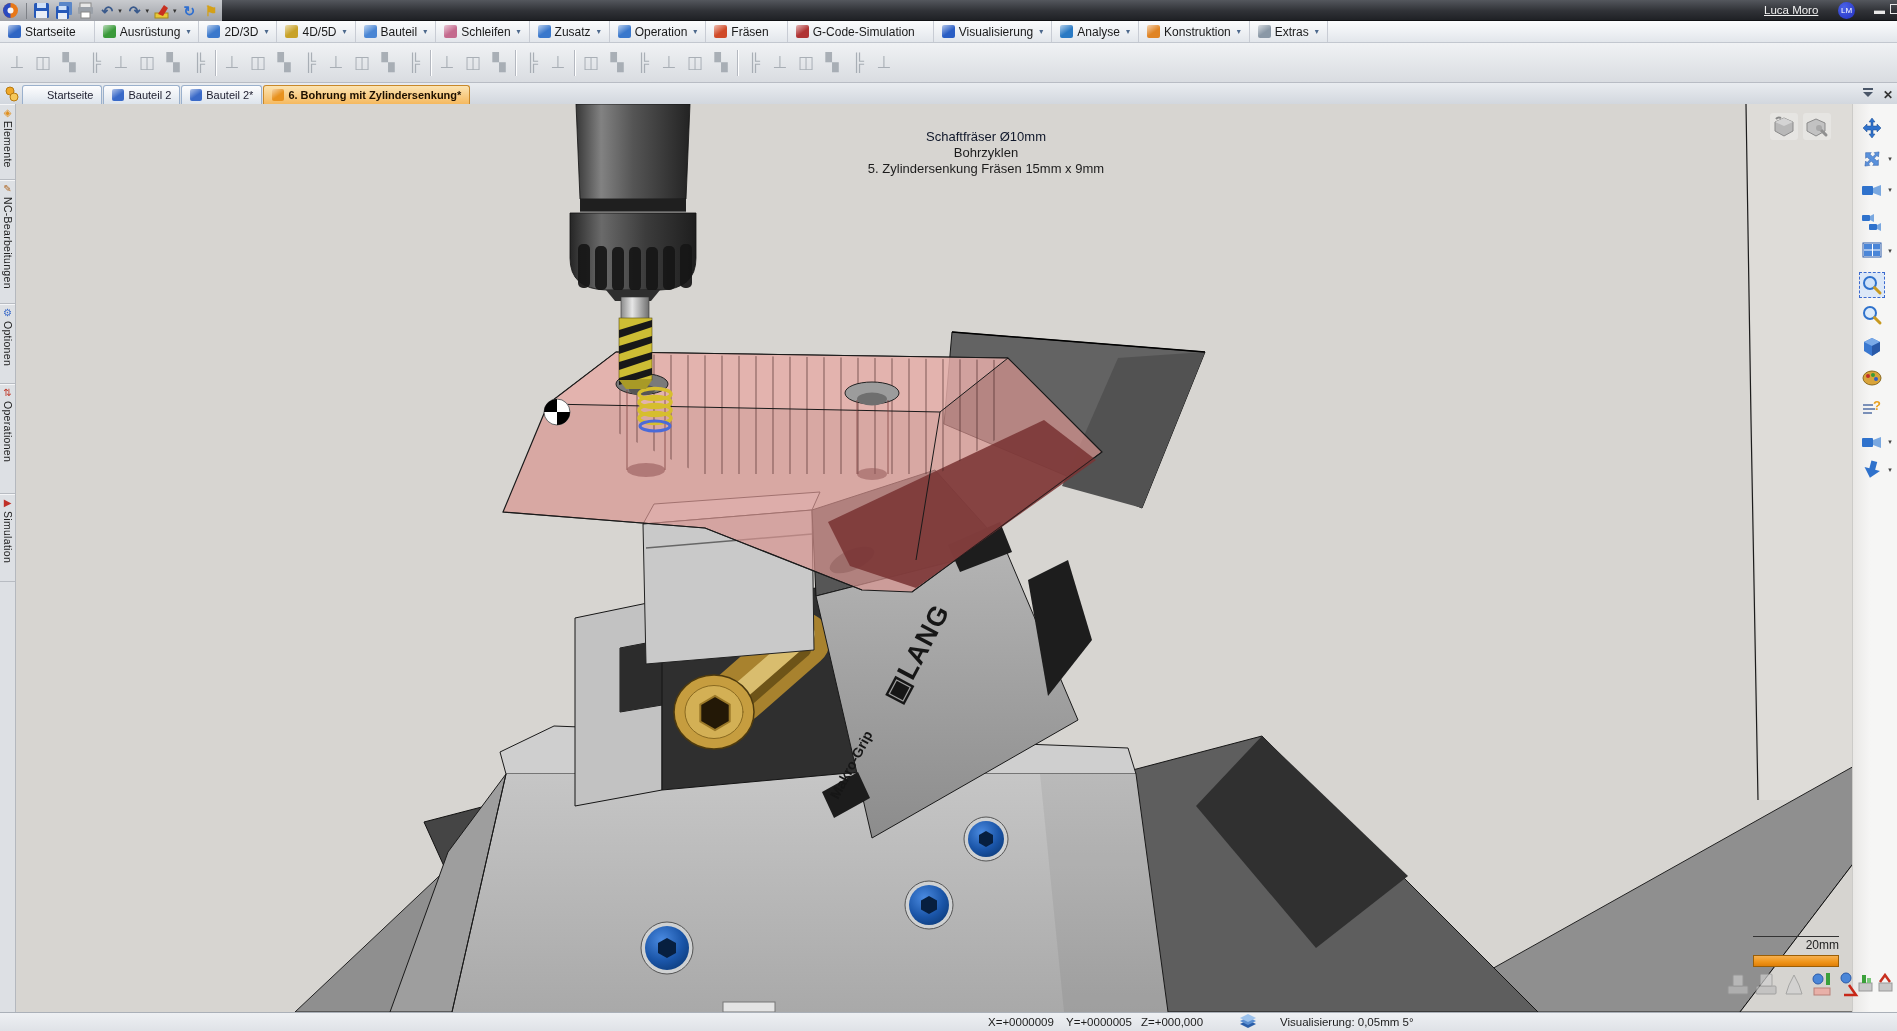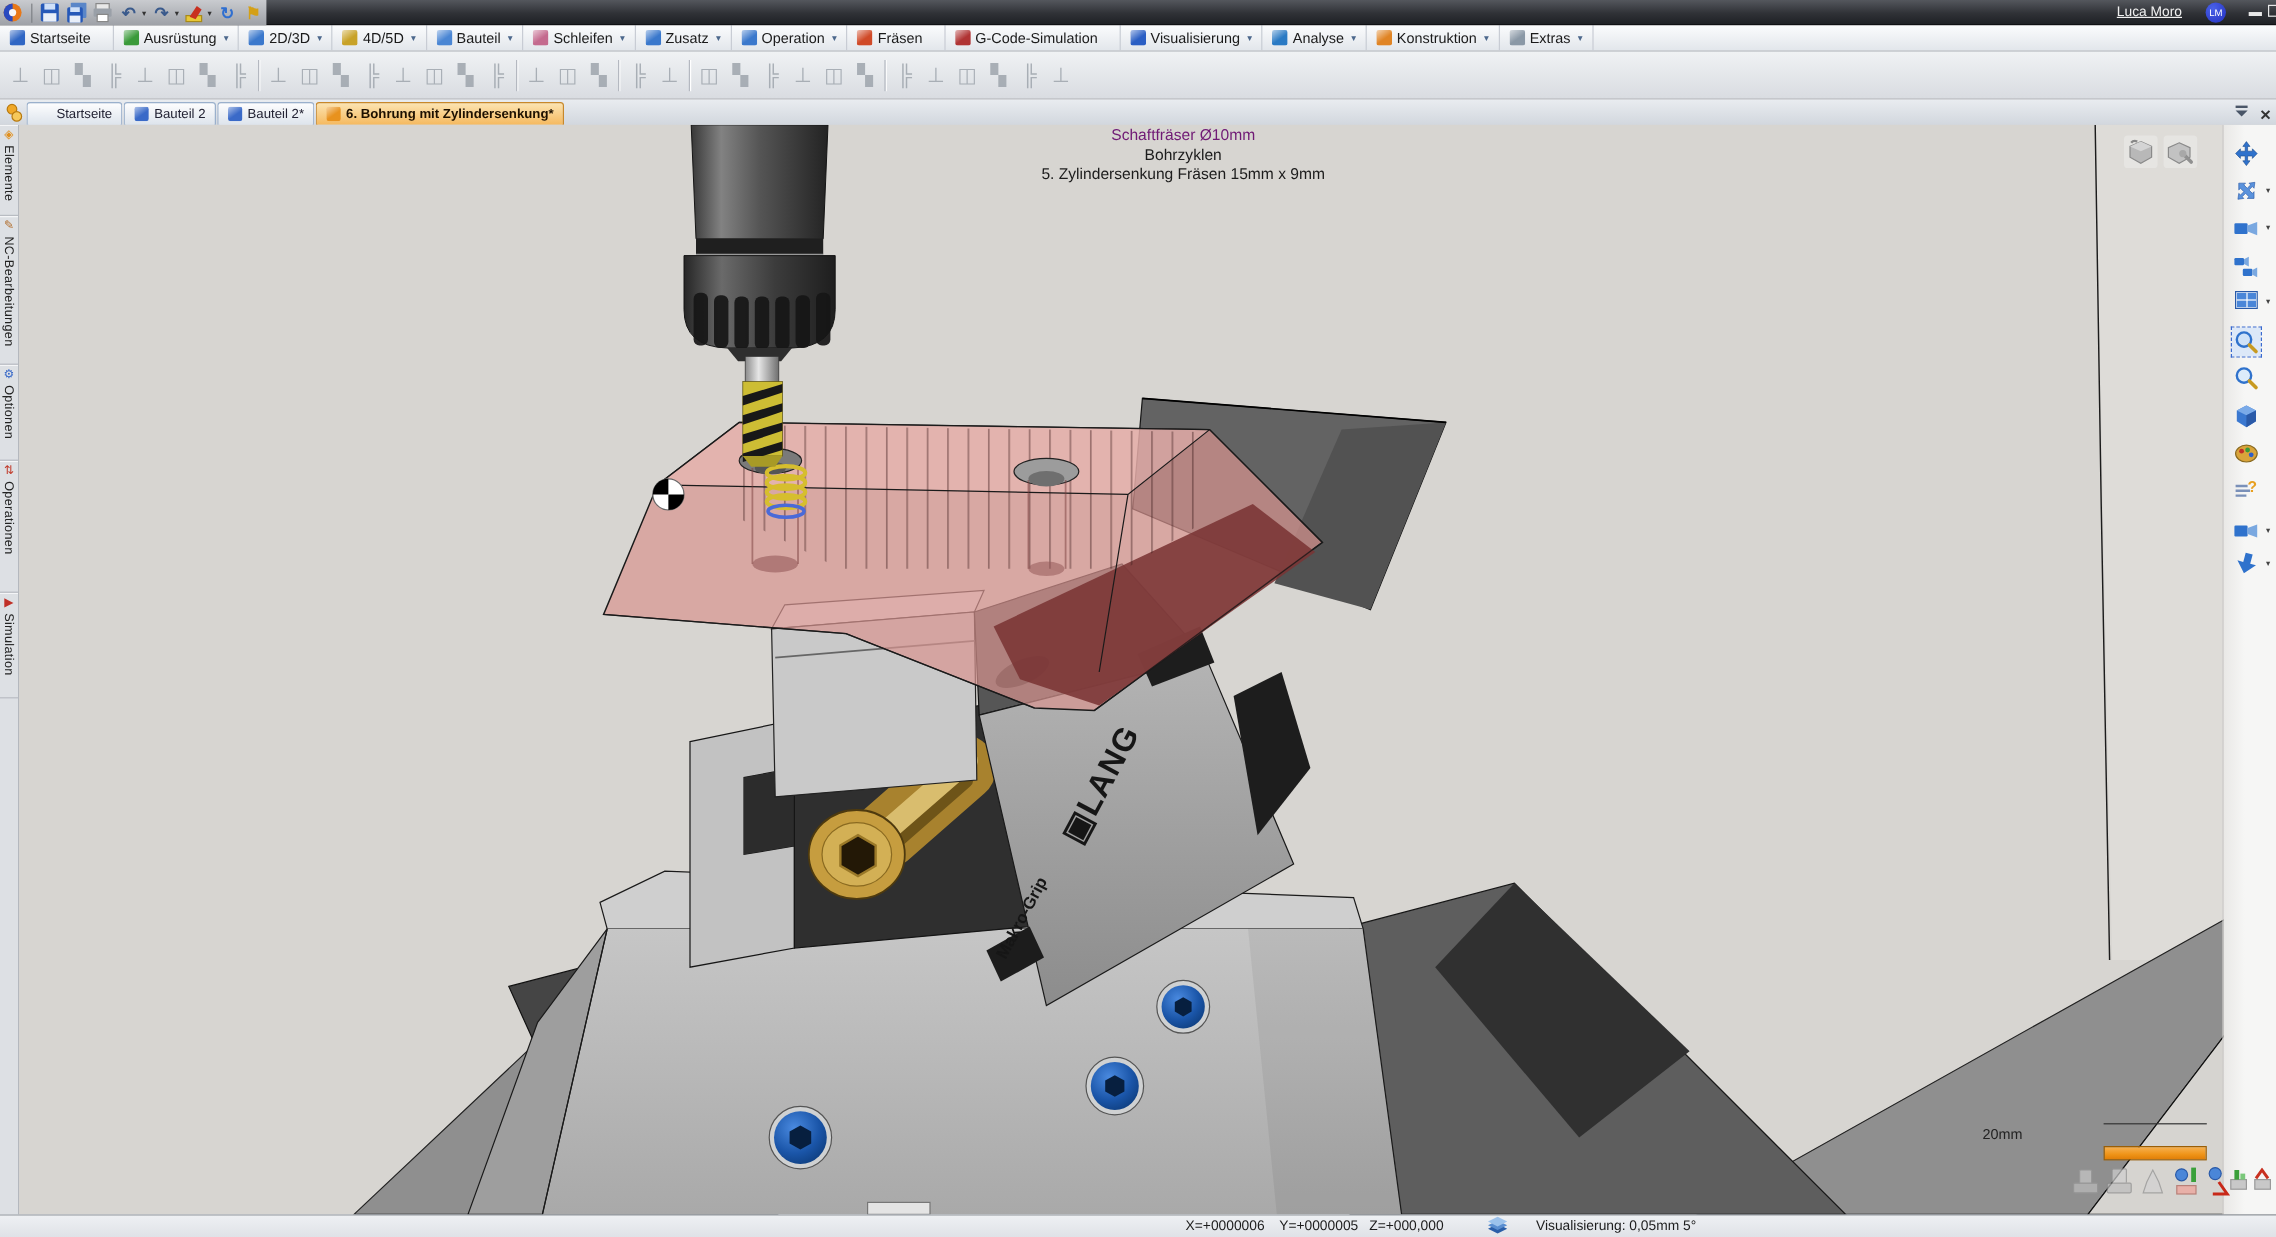--- a/index.html
+++ b/index.html
@@ -72,28 +72,28 @@
   .sbitem { display:flex; flex-direction:column; align-items:center; padding-top:3px;
     height:var(--h); border-bottom:1px solid #b8bcc2; box-shadow:inset 0 1px 0 #f4f5f7; }
   .sbglyph { font-size:10px; line-height:12px; color:var(--c); }
   .sblabel { writing-mode:vertical-rl; font-size:10.5px; color:#222; margin-top:2px; letter-spacing:.3px; }
 
   .viewport { position:absolute; left:16px; top:0; width:1881px; height:908px; background:#d7d5d1; }
   .scene { position:absolute; left:0; top:0; }
 
   .overlay-text { position:absolute; left:770px; top:1px; width:400px; text-align:center;
     font-size:13px; line-height:16px; color:#1c1c1c; }
-  .overlay-tool { color:#701a75; }
+  .overlay-tool { color:#0f172a;margin-top:24px; }
 
   .vp-top-icons { position:absolute; left:1754px; top:9px; display:flex; gap:5px; }
   .gray-ico { width:28px; height:27px; display:flex; align-items:center; justify-content:center;
     border-radius:3px; background:rgba(255,255,255,.25); }
 
   .scale-line { position:absolute; left:1737px; top:832px; width:86px; height:1px; background:#333; }
-  .scale-label { position:absolute; left:1636px; top:834px; width:86px; text-align:left; font-size:12px; color:#222; }
+  .scale-label { position:absolute; left:1737px; top:834px; width:86px; text-align:right; font-size:12px; color:#222; }
   .scale-bar { position:absolute; left:1737px; top:851px; width:86px; height:12px;
     background:linear-gradient(#f6b050,#ef9418 60%,#e07f08); border:1px solid #9a5e06; }
 
   .sim-icons { position:absolute; left:1710px; top:866px; display:flex; gap:4px; z-index:30; }
   .sim-ico { width:24px; height:28px; }
 
   .rightbar { position:absolute; right:0; top:0; width:45px; height:100%;
     background:linear-gradient(90deg,#e9e8e6,#f6f6f5 40%); border-left:1px solid #cccbc8; z-index:20; }
   .rt-icon { position:absolute; left:7px; width:24px; height:24px; display:flex; align-items:center; justify-content:center; }
   .rt-icon.sel { outline:1px dashed #3a6ad0; background:#dce8f8; }
@@ -745,21 +745,21 @@
               <rect x="2" y="10" width="13" height="8" fill="#c8c8c8" stroke="#999"></rect>
               <path d="M3 9l5-7 5 7" fill="none" stroke="#c83020" stroke-width="2.5"></path>
             </svg>
         </span>
       </div>
     </div>
   </div>
 </div>
 
 <div class="statusbar">
-  <span class="st-x">X=+0000006</span>
+  <span class="st-x">X=+0000009</span>
   <span class="st-y">Y=+0000005</span>
   <span class="st-z">Z=+000,000</span>
   <span class="st-lay">
     <svg width="22" height="16">
         <path d="M3 11l8-4 8 4-8 4z" fill="#2a5ea8"></path>
         <path d="M3 8l8-4 8 4-8 4z" fill="#5a8ed0"></path>
         <path d="M3 5l8-4 8 4-8 4z" fill="#9cc2ec"></path>
       </svg>
   </span>
   <span class="st-vis">Visualisierung: 0,05mm 5°</span>

